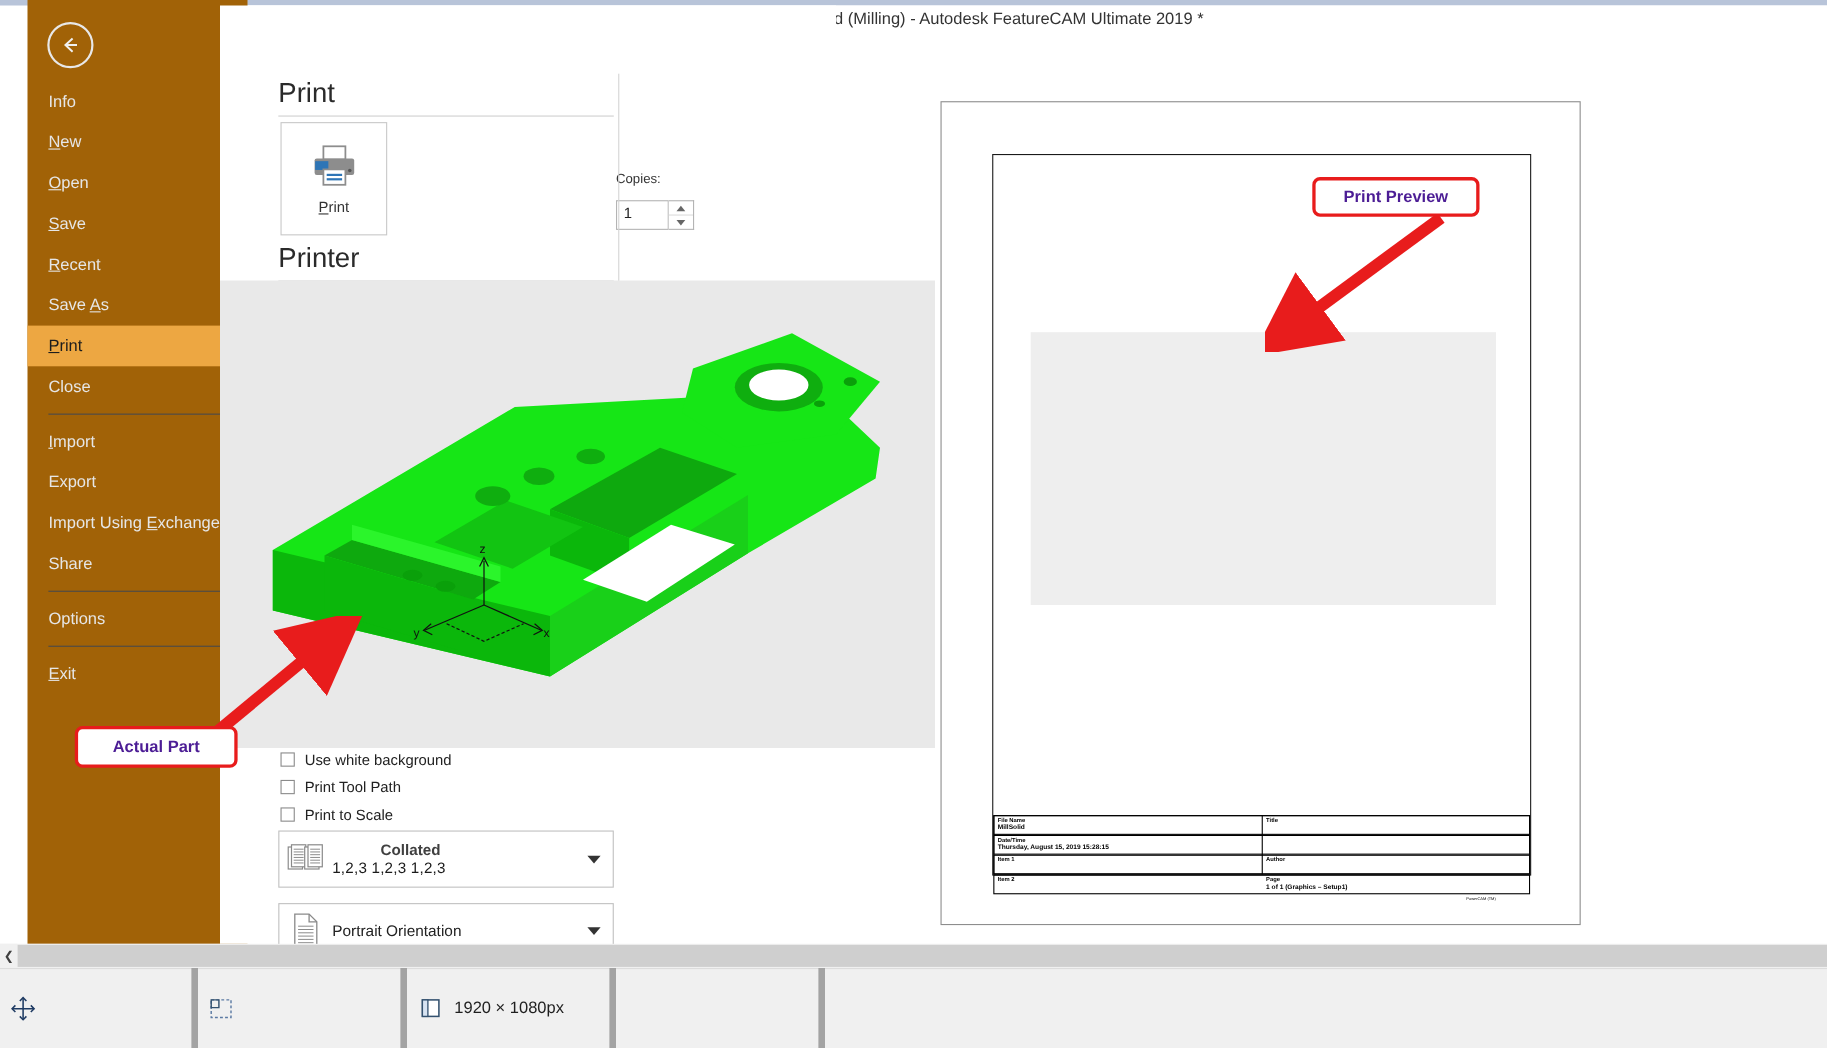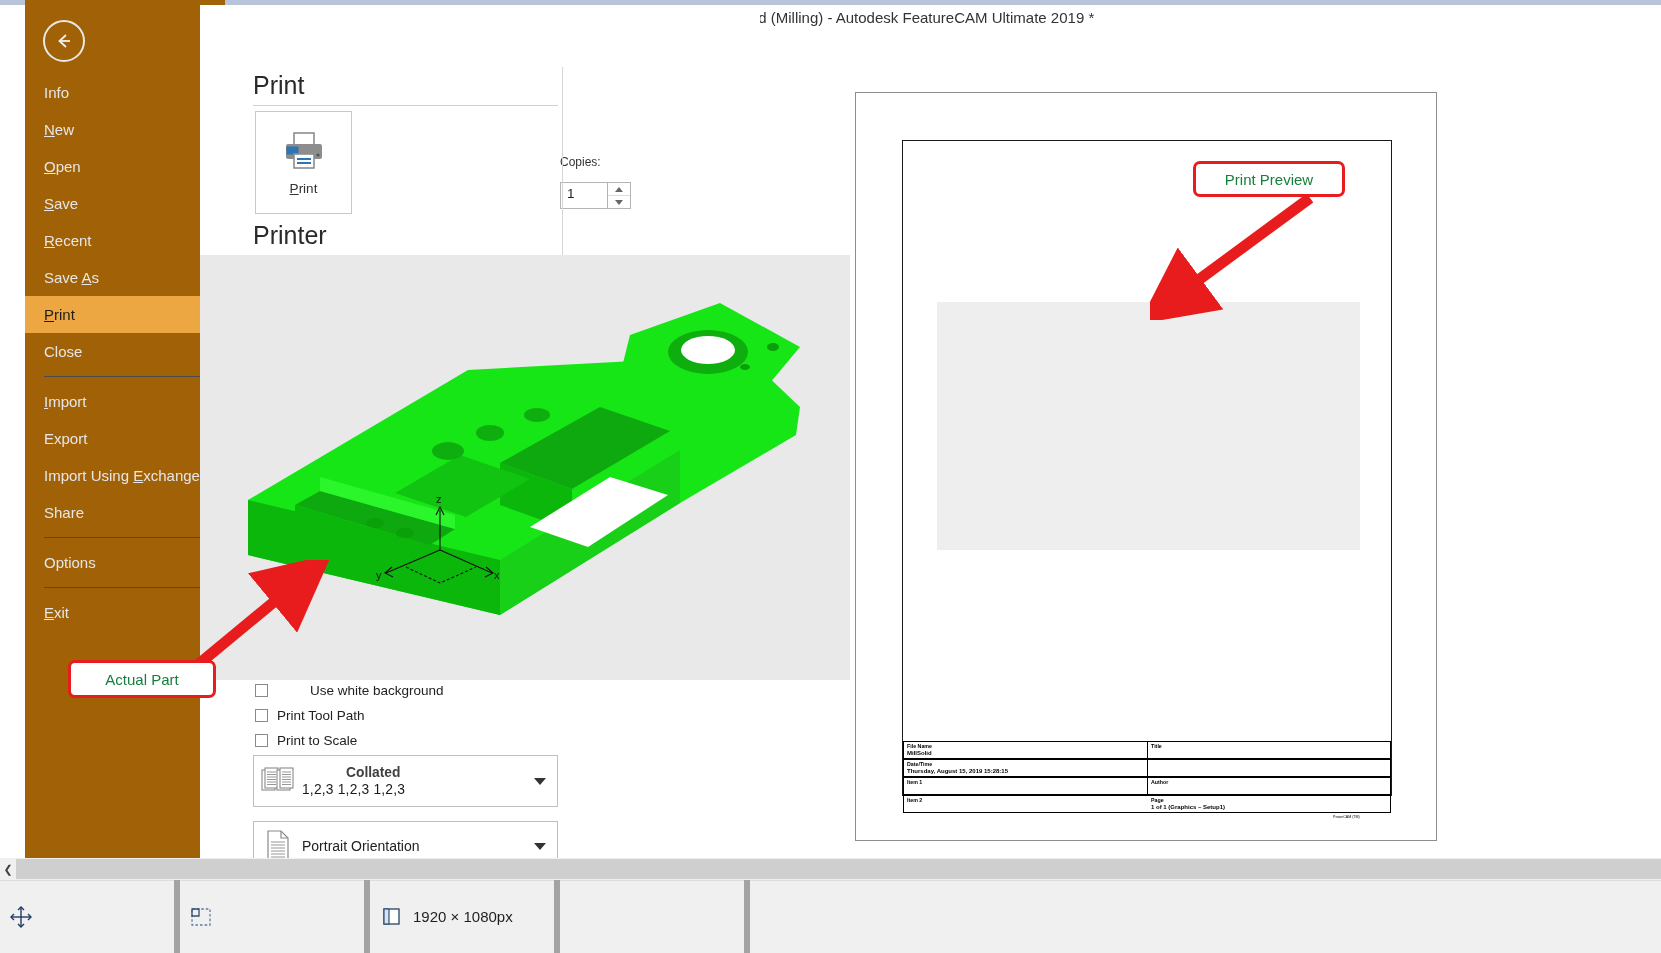--- a/index.html
+++ b/index.html
@@ -152,21 +152,21 @@
     white-space: nowrap; line-height: 1;
   }
   .tb-txt.b { font-weight: bold; font-size: 5.3px; }
   .tb-foot { position: absolute; font-size: 3.6px; color: #000; white-space: nowrap; }
 
   
   .callout {
     position: absolute;
     border: 3px solid #e81c1c; border-radius: 7px; background: #fff;
     display: flex; align-items: center; justify-content: center;
-    color: #15803d; font-size: 15px; font-weight: normal;
+    color: #4c1d95; font-size: 15px; font-weight: bold;
     white-space: nowrap; padding: 0 12px;
   }
 
   
   .hscroll-zone {
     position: absolute; left: 0; top: 858px; width: 1661px; height: 22px;
     background: #f0f0f0;
   }
   .hscroll-left {
     position: absolute; left: 0; top: 858px; width: 16px; height: 22px;
@@ -254,21 +254,21 @@
       <div class="dn">
           <span class="tri-d"></span>
         </div>
     </div>
 
     <div class="sec-title" style="left:53px;top:216px;">Printer</div>
     <div class="sec-rule" style="left:53px;top:250px;width:305px;"></div>
 
     <div class="vrule"></div>
 
-    <div class="chk-row" style="top:678px;gap:33px;">
+    <div class="chk-row" style="top:678px;">
       <span class="chk"></span>
       <span>Use white background</span>
     </div>
     <div class="chk-row" style="top:703px;">
       <span class="chk"></span>
       <span>Print Tool Path</span>
     </div>
     <div class="chk-row" style="top:728px;">
       <span class="chk"></span>
       <span>Print to Scale</span>

